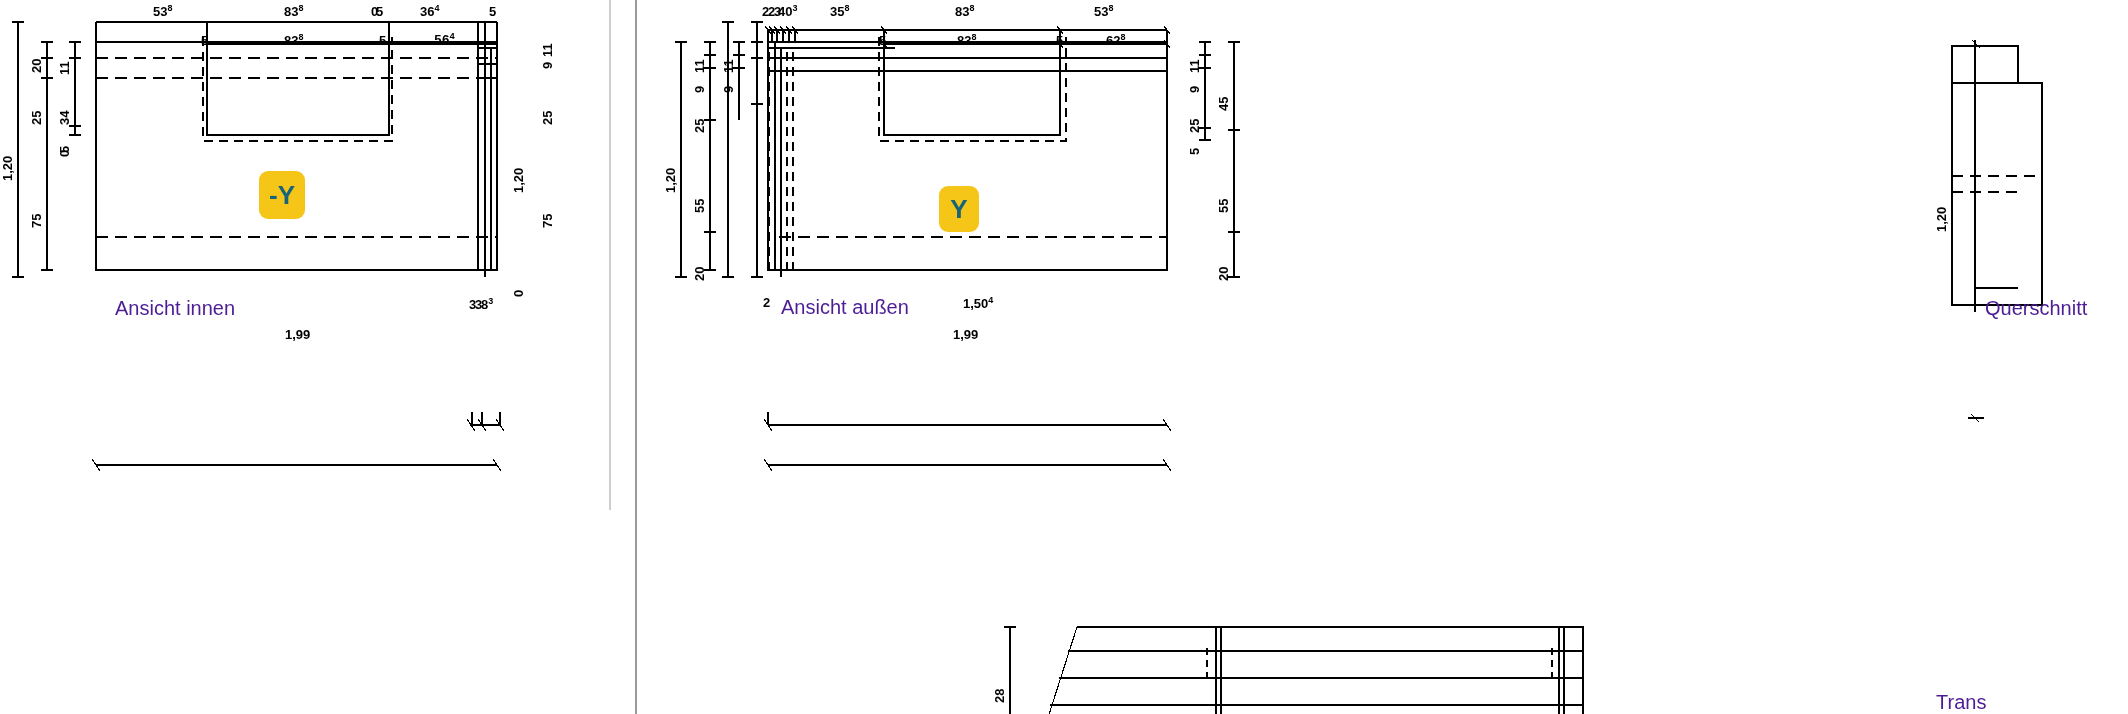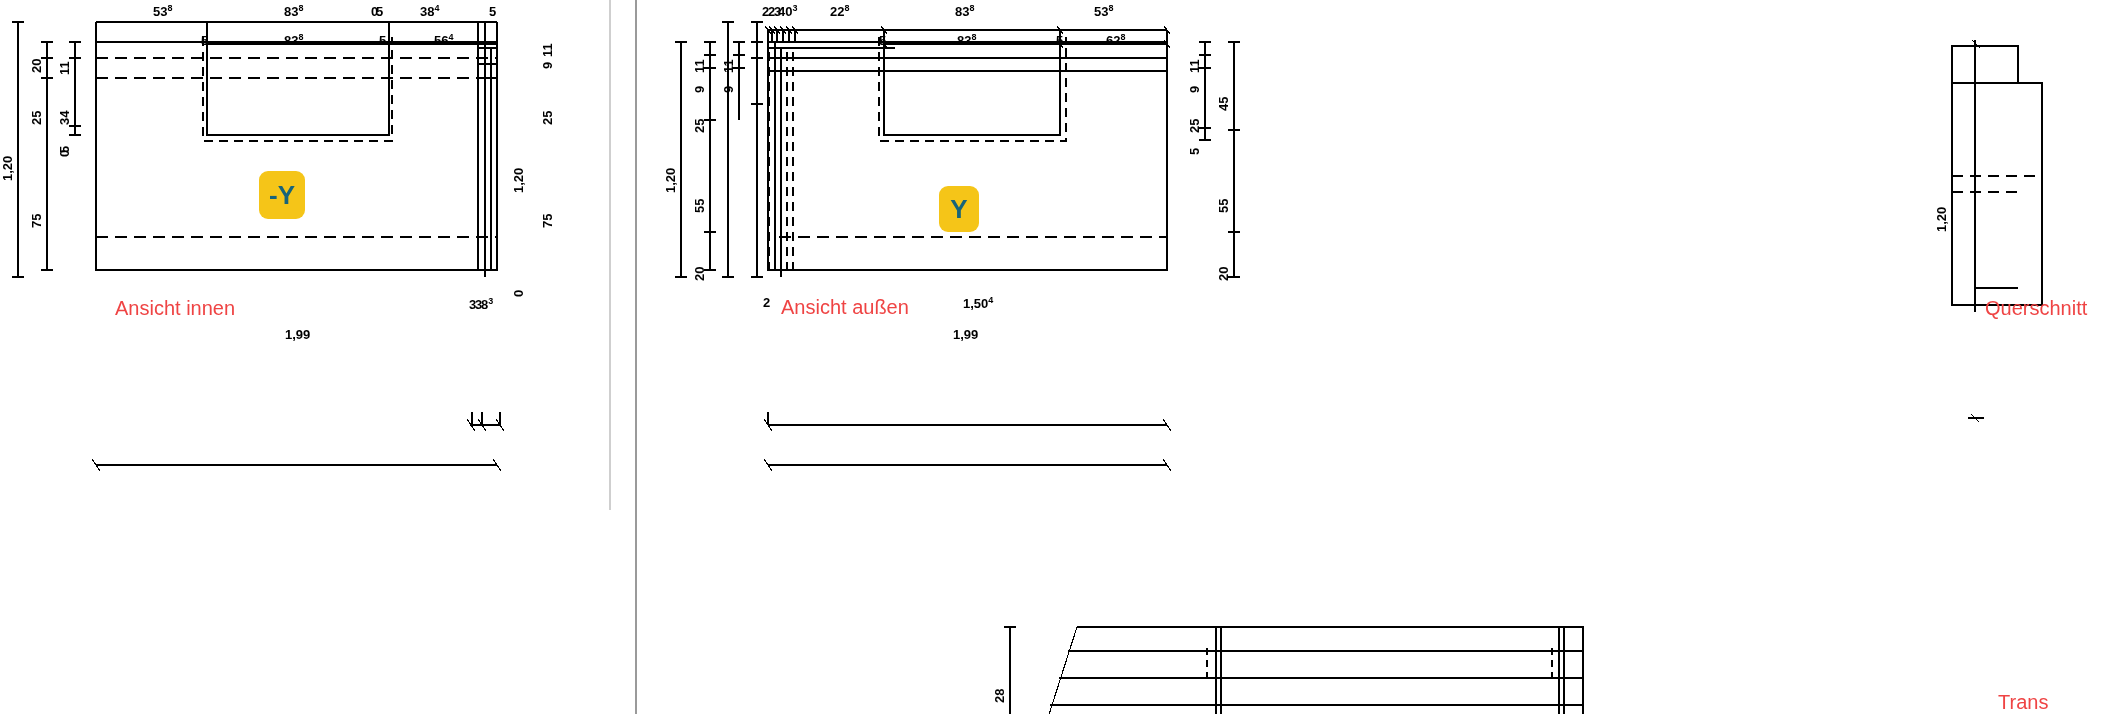--- a/index.html
+++ b/index.html
@@ -23,21 +23,21 @@
   }
   .dim sup{font-size:9px;font-weight:bold;vertical-align:super;}
   .dim.vert{
     transform-origin:left bottom;
     transform:rotate(-90deg);
   }
   .viewlabel{
     position:absolute;
     font-family:"Liberation Sans", sans-serif;
     font-size:20px;font-weight:normal;
-    color:#ef4444;white-space:nowrap;
+    color:#4c1d95;white-space:nowrap;
     line-height:1;
   }
   .axisbadge{
     position:absolute;
     background:#f5c518;
     border-radius:9px;
     display:flex;align-items:center;justify-content:center;
     color:#17647a;
     font-family:"Liberation Sans", sans-serif;
     font-size:26px;font-weight:bold;
@@ -185,36 +185,36 @@
   <div class="dim" style="left:284px;top:4px;">
     <span>83</span><sup>8</sup>
   </div>
   <div class="dim" style="left:371px;top:4px;">
     <span>0</span><sup></sup>
   </div>
   <div class="dim" style="left:376px;top:4px;">
     <span>5</span><sup></sup>
   </div>
   <div class="dim" style="left:420px;top:4px;">
-    <span>38</span><sup>4</sup>
+    <span>36</span><sup>4</sup>
   </div>
   <div class="dim" style="left:489px;top:4px;">
     <span>5</span><sup></sup>
   </div>
 
   <div class="dim" style="left:201px;top:33px;">
     <span>5</span><sup></sup>
   </div>
   <div class="dim" style="left:284px;top:33px;">
     <span>83</span><sup>8</sup>
   </div>
   <div class="dim" style="left:379px;top:33px;">
     <span>5</span><sup></sup>
   </div>
-  <div class="dim" style="left:434px;top:33px;">
+  <div class="dim" style="left:434px;top:33px;font-family:Liberation Mono, monospace;">
     <span>56</span><sup>4</sup>
   </div>
 
   <div class="dim vert" style="left:14px;top:168px;">1,20</div>
   <div class="dim vert" style="left:43px;top:60px;">20</div>
   <div class="dim vert" style="left:43px;top:112px;">25</div>
   <div class="dim vert" style="left:43px;top:215px;">75</div>
   <div class="dim vert" style="left:71px;top:62px;">11</div>
   <div class="dim vert" style="left:71px;top:112px;">34</div>
   <div class="dim vert" style="left:71px;top:140px;">5</div>
@@ -246,21 +246,21 @@
   <div class="dim" style="left:768px;top:4px;">
     <span>2</span><sup></sup>
   </div>
   <div class="dim" style="left:774px;top:4px;">
     <span>3</span><sup></sup>
   </div>
   <div class="dim" style="left:778px;top:4px;">
     <span>40</span><sup>3</sup>
   </div>
   <div class="dim" style="left:830px;top:4px;">
-    <span>22</span><sup>8</sup>
+    <span>35</span><sup>8</sup>
   </div>
   <div class="dim" style="left:955px;top:4px;">
     <span>83</span><sup>8</sup>
   </div>
   <div class="dim" style="left:1094px;top:4px;">
     <span>53</span><sup>8</sup>
   </div>
 
   <div class="dim" style="left:879px;top:33px;">
     <span>5</span><sup></sup>
@@ -297,15 +297,15 @@
   <div class="dim" style="left:763px;top:296px;">2</div>
   <div class="dim" style="left:963px;top:296px;">
     <span>1,50</span><sup>4</sup>
   </div>
   <div class="dim" style="left:953px;top:328px;">1,99</div>
 
   <div class="dim vert" style="left:1948px;top:219px;">1,20</div>
   <div class="viewlabel" style="left:1985px;top:298px;">Querschnitt</div>
 
   <div class="dim vert" style="left:1006px;top:690px;">28</div>
-  <div class="viewlabel" style="left:1998px;top:692px;">Trans</div>
+  <div class="viewlabel" style="left:1936px;top:692px;">Trans</div>
 
 </div>
 
 </body></html>

